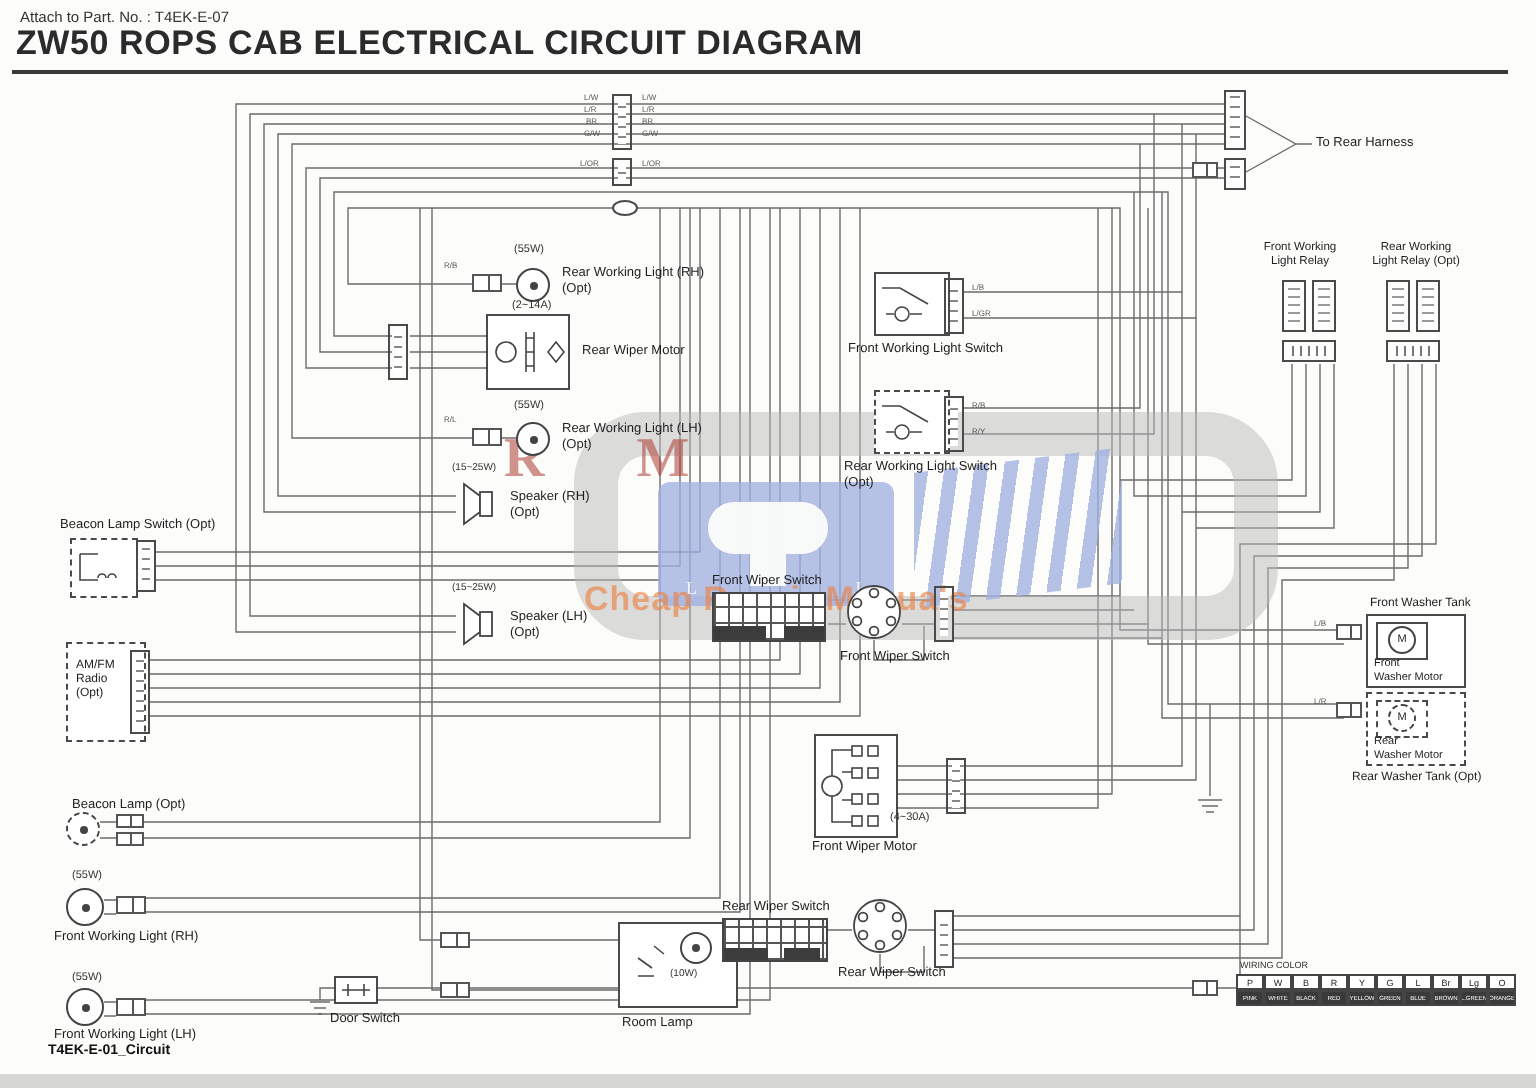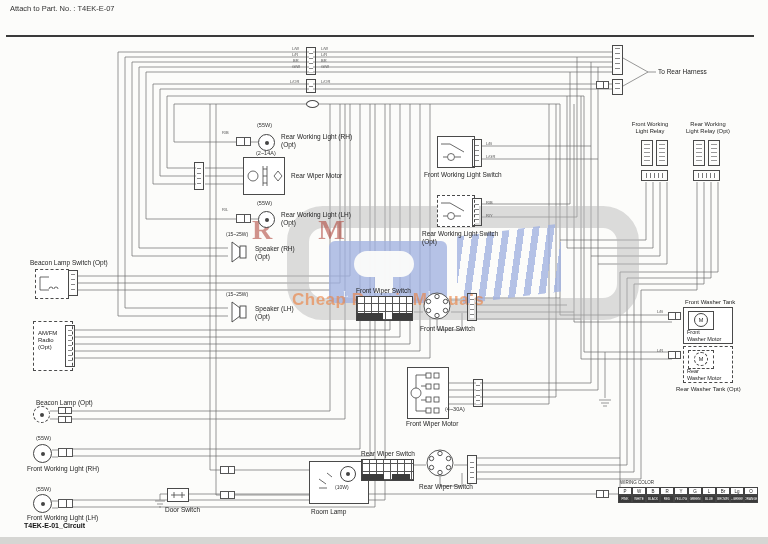--- a/index.html
+++ b/index.html
@@ -56,20 +56,21 @@
   .wctab .cell.dk{background:#3a3a3a;color:#fff;font-size:3px;overflow:hidden;}
   .wct-title{position:absolute;left:620px;top:480px;font-size:4.5px;color:#333;z-index:3;}
   svg.sym{position:absolute;z-index:3;overflow:visible;}
 </style>
 </head>
 <body>
 
 <div id="page">
 
   <div class="hdr-note">Attach to Part. No. : T4EK-E-07</div>
+  <div class="hdr-title">ZW50 ROPS CAB ELECTRICAL CIRCUIT DIAGRAM</div>
   <div class="hdr-rule"></div>
 
   <svg class="ab" style="left:0;top:0;z-index:1;" width="768" height="544" viewBox="0 0 768 544">
     <g fill="none" stroke="#6b6b6b" stroke-width="0.7">
       <path d="M612 52H118V316H228"></path>
       <path d="M612 57H125V308H228"></path>
       <path d="M612 62H132V256H228"></path>
       <path d="M612 67H139V248H228"></path>
       <path d="M612 72H146V219H237"></path>
       <path d="M612 84H153V184H196"></path>

